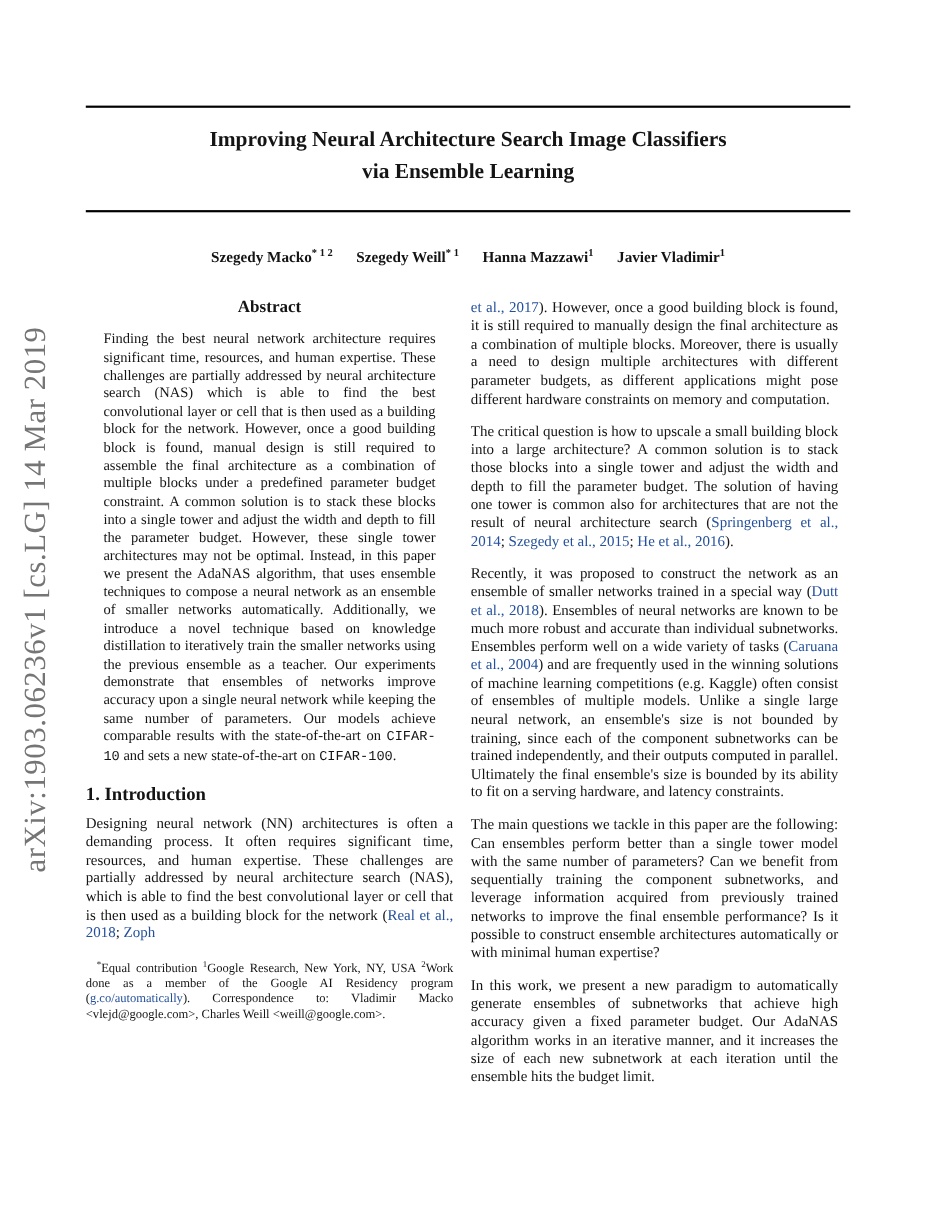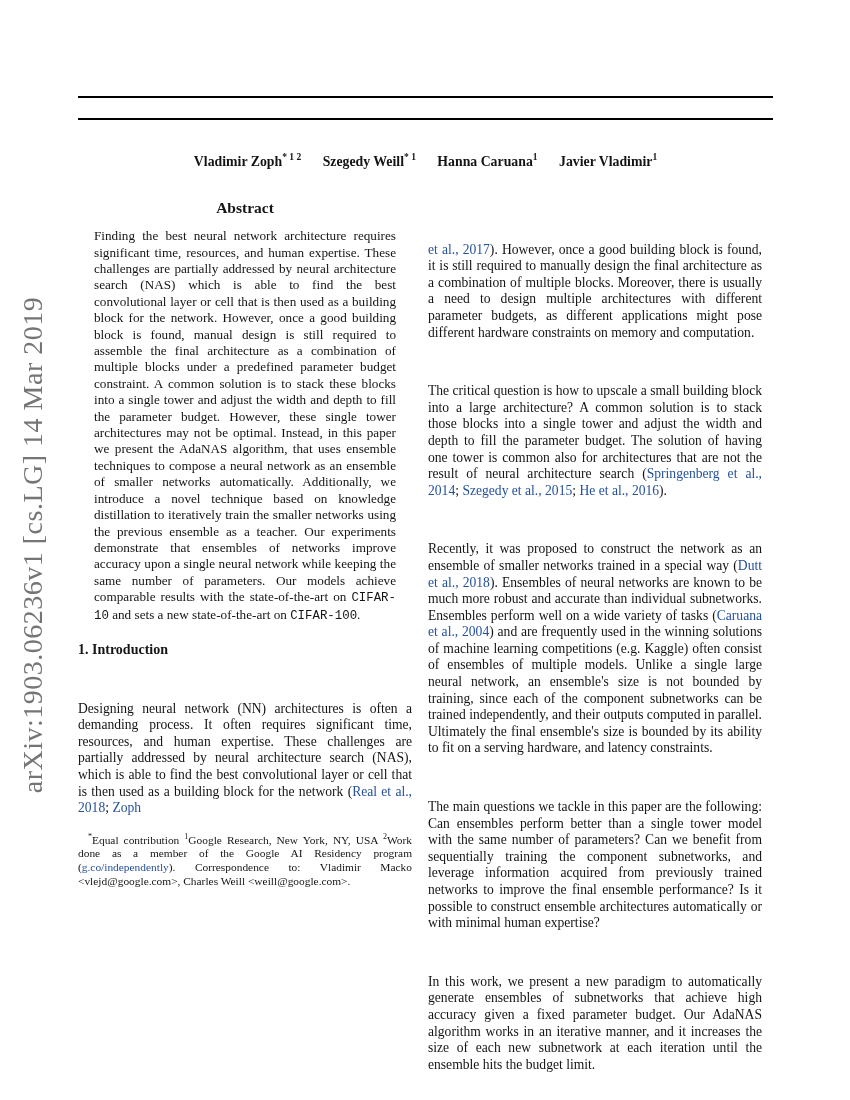--- a/index.html
+++ b/index.html
@@ -35,23 +35,23 @@
   .authors { text-align:center; font-weight:bold; font-size:13.8px; margin-top:32px; }
   .author { margin:0 9px; white-space:nowrap; }
   sup { font-size:9.5px; font-weight:bold; }
 
   .columns { display:flex; gap:16px; margin-top:30px; }
   .col { flex:0 0 334px; font-size:13.6px; line-height:16.6px; text-align:justify; }
 
   .abstract-heading { text-align:center; font-weight:bold; font-size:15.5px; margin-bottom:12px; }
   .abstract-body { padding:0 16px; font-size:13.2px; line-height:16.4px; text-align:justify; }
 
-  .section-heading { font-size:14px; font-weight:bold; text-align:left; margin-top:18px; margin-bottom:10px; }
+  .section-heading { font-size:17px; font-weight:bold; text-align:left; margin-top:18px; margin-bottom:10px; }
 
-  p.para { margin-bottom:13px;margin-top:42px; }
+  p.para { margin-bottom:13px; }
 
   .footnote {
     font-size:11.4px;
     line-height:14px;
     margin-top:10px;
     text-align:justify;
     text-indent:10px;
   }
   .footnote sup { font-size:8px; font-weight:normal; }
 
@@ -64,40 +64,44 @@
 <body>
 
 <div class="page">
 
   <div class="arxiv-sidebar">arXiv:1903.06236v1  [cs.LG]  14 Mar 2019</div>
 
   <div class="content">
 
     <div class="rule rule-top"></div>
 
+    <h1 class="title">
+      <span class="title-line">Improving Neural Architecture Search Image Classifiers</span>
+      <span class="title-line">via Ensemble Learning</span>
+    </h1>
 
     <div class="rule rule-mid"></div>
 
     <div class="authors">
-      <span class="author"><span>Vladimir Zoph</span><sup>* 1 2</sup></span>
+      <span class="author"><span>Szegedy Macko</span><sup>* 1 2</sup></span>
       <span class="author"><span>Szegedy Weill</span><sup>* 1</sup></span>
-      <span class="author"><span>Hanna Caruana</span><sup>1</sup></span>
+      <span class="author"><span>Hanna Mazzawi</span><sup>1</sup></span>
       <span class="author"><span>Javier Vladimir</span><sup>1</sup></span>
     </div>
 
     <div class="columns">
 
       <div class="col">
         <div class="abstract-heading">Abstract</div>
         <p class="abstract-body">Finding the best neural network architecture requires significant time, resources, and human expertise. These challenges are partially addressed by neural architecture search (NAS) which is able to find the best convolutional layer or cell that is then used as a building block for the network. However, once a good building block is found, manual design is still required to assemble the final architecture as a combination of multiple blocks under a predefined parameter budget constraint. A common solution is to stack these blocks into a single tower and adjust the width and depth to fill the parameter budget. However, these single tower architectures may not be optimal. Instead, in this paper we present the AdaNAS algorithm, that uses ensemble techniques to compose a neural network as an ensemble of smaller networks automatically. Additionally, we introduce a novel technique based on knowledge distillation to iteratively train the smaller networks using the previous ensemble as a teacher. Our experiments demonstrate that ensembles of networks improve accuracy upon a single neural network while keeping the same number of parameters. Our models achieve comparable results with the state-of-the-art on <span class="mono">CIFAR-10</span> and sets a new state-of-the-art on <span class="mono">CIFAR-100</span>.</p>
 
         <h2 class="section-heading">1. Introduction</h2>
         <p class="para">Designing neural network (NN) architectures is often a demanding process. It often requires significant time, resources, and human expertise. These challenges are partially addressed by neural architecture search (NAS), which is able to find the best convolutional layer or cell that is then used as a building block for the network  (<span class="cite">Real et al., 2018</span>; <span class="cite">Zoph</span></p>
 
-        <div class="footnote"><sup class="sup">*</sup>Equal contribution  <sup class="sup">1</sup>Google Research, New York, NY, USA  <sup class="sup">2</sup>Work done as a member of the Google AI Residency program (<span class="link">g.co/independently</span>). Correspondence to: <span class="i">Vladimir Macko &lt;vlejd@google.com&gt;, Charles Weill &lt;weill@google.com&gt;.</span></div>
+        <div class="footnote"><sup class="sup">*</sup>Equal contribution  <sup class="sup">1</sup>Google Research, New York, NY, USA  <sup class="sup">2</sup>Work done as a member of the Google AI Residency program (<span class="link">g.co/automatically</span>). Correspondence to: <span class="i">Vladimir Macko &lt;vlejd@google.com&gt;, Charles Weill &lt;weill@google.com&gt;.</span></div>
       </div>
 
       <div class="col">
         <p class="para"><span class="cite">et al., 2017</span>). However, once a good building block is found, it is still required to manually design the final architecture as a combination of multiple blocks. Moreover, there is usually a need to design multiple architectures with different parameter budgets, as different applications might pose different hardware constraints on memory and computation.</p>
         <p class="para">The critical question is how to upscale a small building block into a large architecture? A common solution is to stack those blocks into a single tower and adjust the width and depth to fill the parameter budget. The solution of having one tower is common also for architectures that are not the result of neural architecture search (<span class="cite">Springenberg et al., 2014</span>; <span class="cite">Szegedy et al., 2015</span>; <span class="cite">He et al., 2016</span>).</p>
         <p class="para">Recently, it was proposed to construct the network as an ensemble of smaller networks trained in a special way (<span class="cite">Dutt et al., 2018</span>). Ensembles of neural networks are known to be much more robust and accurate than individual subnetworks. Ensembles perform well on a wide variety of tasks (<span class="cite">Caruana et al., 2004</span>) and are frequently used in the winning solutions of machine learning competitions (e.g. Kaggle) often consist of ensembles of multiple models. Unlike a single large neural network, an ensemble's size is not bounded by training, since each of the component subnetworks can be trained independently, and their outputs computed in parallel. Ultimately the final ensemble's size is bounded by its ability to fit on a serving hardware, and latency constraints.</p>
         <p class="para">The main questions we tackle in this paper are the following: Can ensembles perform better than a single tower model with the same number of parameters? Can we benefit from sequentially training the component subnetworks, and leverage information acquired from previously trained networks to improve the final ensemble performance? Is it possible to construct ensemble architectures automatically or with minimal human expertise?</p>
         <p class="para">In this work, we present a new paradigm to automatically generate ensembles of subnetworks that achieve high accuracy given a fixed parameter budget. Our AdaNAS algorithm works in an iterative manner, and it increases the size of each new subnetwork at each iteration until the ensemble hits the budget limit.</p>
       </div>
 

